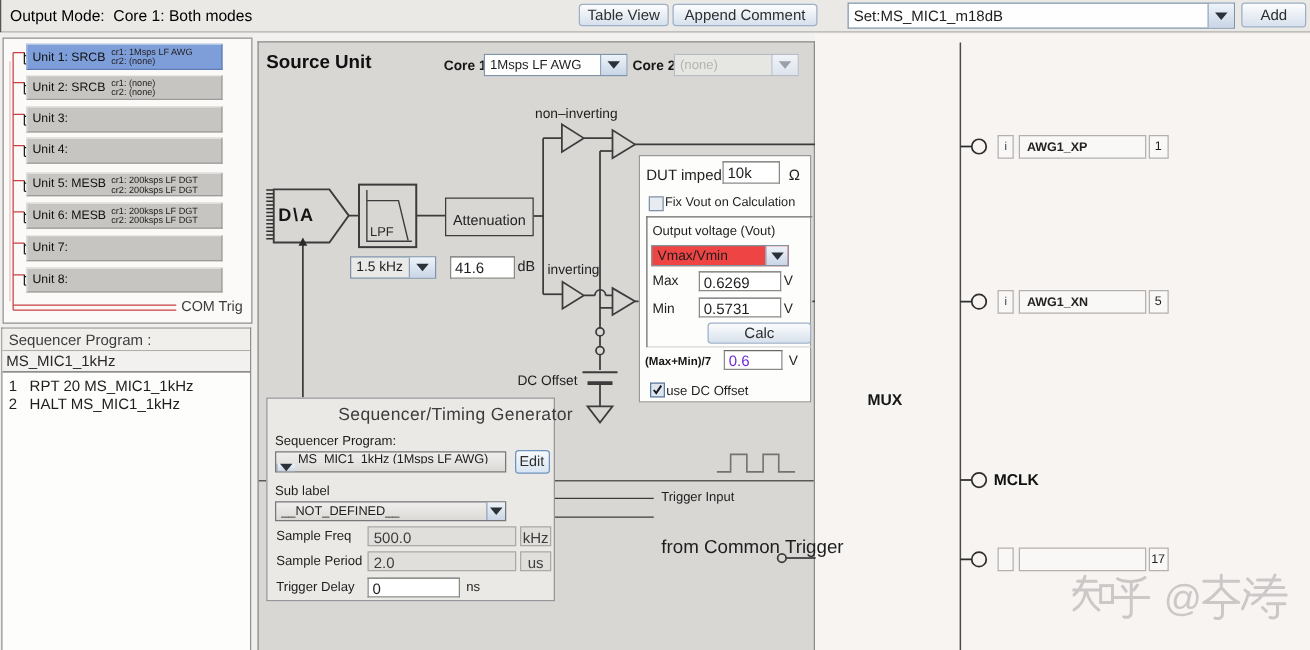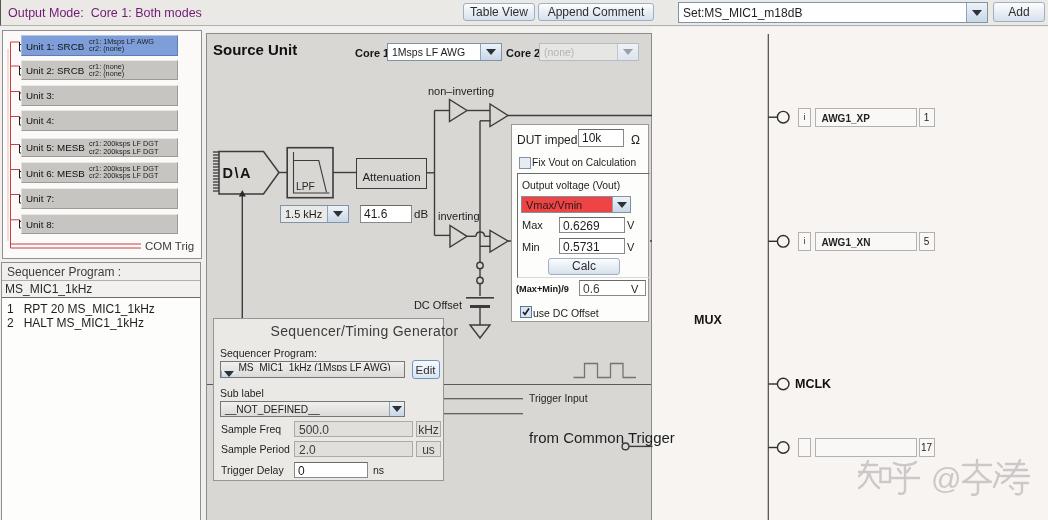--- a/index.html
+++ b/index.html
@@ -22,21 +22,21 @@
  border:1px solid #9c9b97;border-top-color:#e9e8e5;border-left-color:#e0dfdc;
  box-sizing:border-box;}
 .bar .t1{position:absolute;left:4px;font-size:9.8px;color:#111;top:50%;transform:translateY(-50%);white-space:nowrap;}
 .bar .cr{position:absolute;left:67px;top:1.5px;font-size:7.3px;line-height:7.8px;color:#222;white-space:nowrap;}
 .gfld{position:absolute;background:#e1dfdc;border:1px solid #abaaa7;box-sizing:border-box;
  font-size:12px;color:#3c3c3c;padding:1px 0 0 4px;}
 </style></head>
 <body>
 
 <div class="abs" style="left:0;top:0;width:1048px;height:26px;background:#ebe9e6;border-bottom:1px solid #b3b1ad;border-left:1.5px solid #555;box-sizing:border-box;"></div>
-<div class="abs" style="left:8px;top:6px;font-size:12.5px;color:#701a75;">Output Mode:&nbsp; Core 1: Both modes</div>
+<div class="abs" style="left:8px;top:6px;font-size:12.5px;color:#000000;">Output Mode:&nbsp; Core 1: Both modes</div>
 <div class="btn" style="left:463px;top:3px;width:72px;height:18px;">Table View</div>
 <div class="btn" style="left:538px;top:3px;width:116px;height:18px;">Append Comment</div>
 <div class="combo" style="left:678px;top:2px;width:310px;height:21px;">
   <div class="tx">Set:MS_MIC1_m18dB</div>
     <div class="ar">
       <div class="tri"></div>
     </div>
 </div>
 <div class="btn" style="left:993px;top:2px;width:52px;height:20px;">Add</div>
 
@@ -243,23 +243,23 @@
       <div class="ar" style="width:17px;">
         <div class="tri"></div>
       </div>
   </div>
   <div class="abs" style="left:10px;top:94px;">Max</div>
   <div class="fld" style="left:47px;top:91.5px;width:66px;height:16px;">0.6269</div>
   <div class="abs" style="left:115px;top:94px;">V</div>
   <div class="abs" style="left:10px;top:116px;">Min</div>
   <div class="fld" style="left:47px;top:112.5px;width:66px;height:16px;">0.5731</div>
   <div class="abs" style="left:115px;top:116px;">V</div>
-  <div class="btn" style="left:36px;top:132.5px;width:72px;height:17px;">Calc</div>
-  <div class="abs" style="left:4px;top:159px;font-size:9.2px;font-weight:bold;color:#161616;">(Max+Min)/9</div>
-  <div class="fld" style="left:67px;top:154.5px;width:67px;height:16px;color:#404040;">0.6</div>
+  <div class="btn" style="left:54px;top:132.5px;width:83px;height:17px;">Calc</div>
+  <div class="abs" style="left:4px;top:159px;font-size:9.2px;font-weight:bold;color:#161616;">(Max+Min)/7</div>
+  <div class="fld" style="left:67px;top:154.5px;width:47px;height:16px;color:#6d28d9;">0.6</div>
   <div class="abs" style="left:119px;top:158px;">V</div>
   <div class="abs" style="left:7.5px;top:181px;width:10px;height:10px;background:#dde6f0;border:1.3px solid #5a7a9a;">
     <svg width="10" height="10" viewBox="0 0 10 10" style="position:absolute;left:0;top:0;">
         <path d="M2 5 L4 7.5 L8 1.5" stroke="#1a1a1a" stroke-width="1.6" fill="none"></path>
       </svg>
   </div>
   <div class="abs" style="left:21px;top:182px;font-size:10.5px;">use DC Offset</div>
 </div>
 
 <div class="abs" style="left:213px;top:318px;width:231px;height:163px;background:#eae9e6;border:1px solid #96969a;box-sizing:border-box;font-size:10.5px;color:#1e1e1e;">

